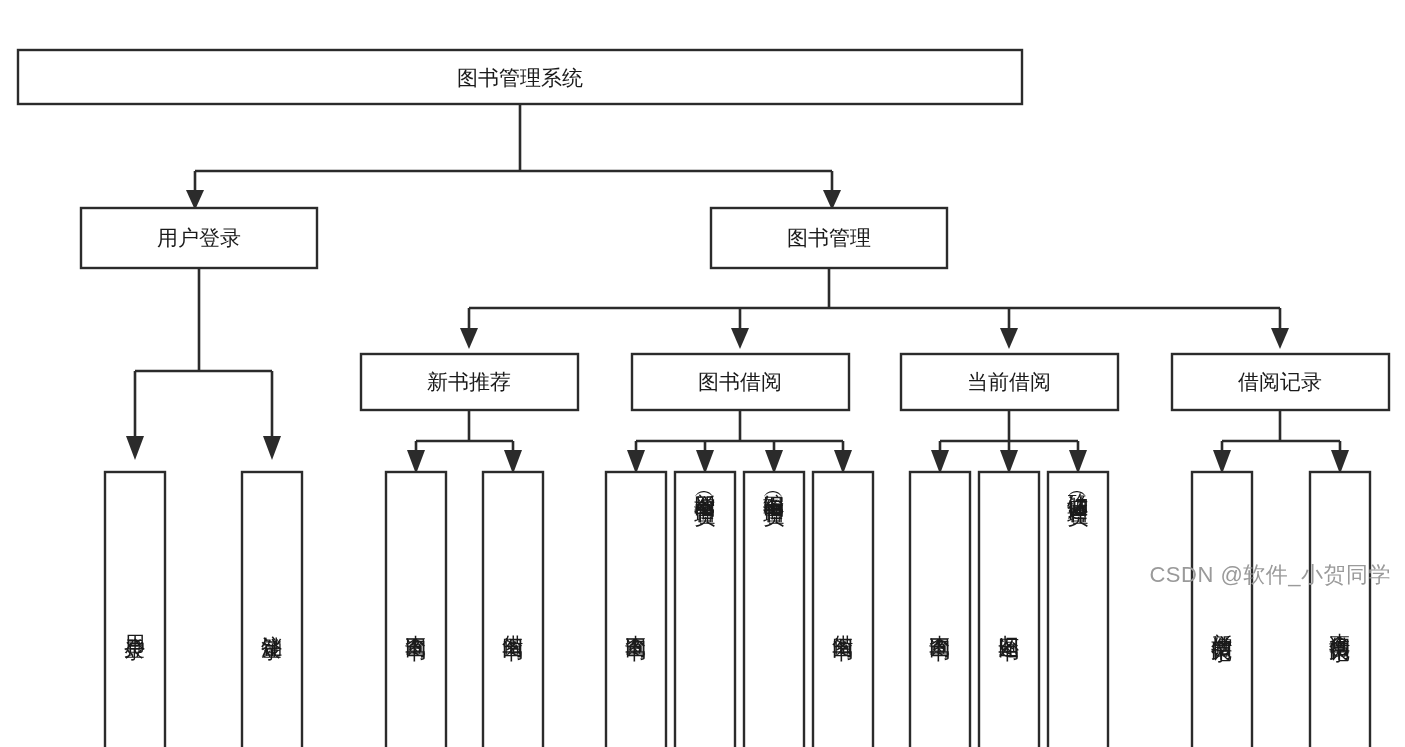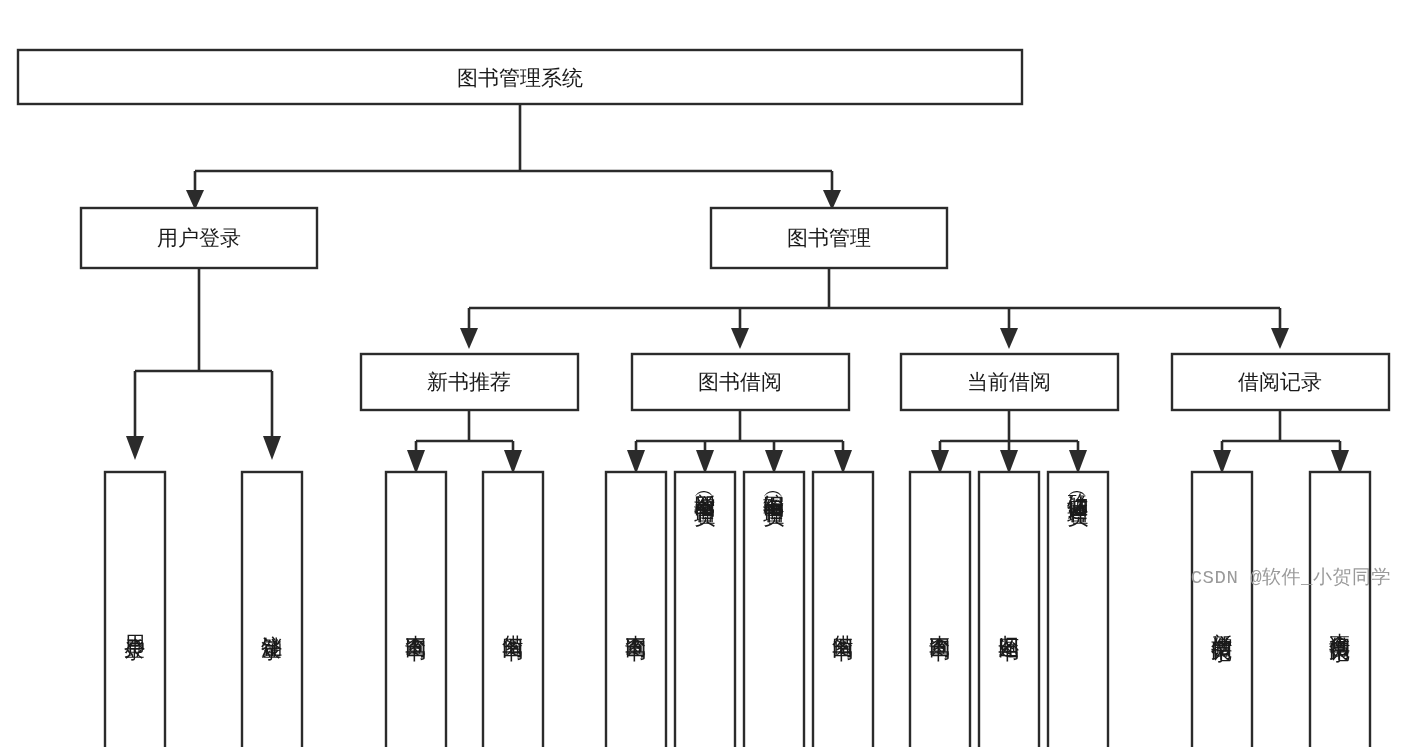--- a/index.html
+++ b/index.html
@@ -63,22 +63,22 @@
     font-size: 21px;
     line-height: 1.12;
     letter-spacing: 2px;
     color: #1a1a1a;
     white-space: nowrap;
   }
   #watermark {
     position: absolute;
     right: 14px;
     bottom: 6px;
-    font-family: Liberation Mono, monospace;
-    font-size: 19px;
+    font-family: Liberation Sans, sans-serif;
+    font-size: 22px;
     color: #9a9a9a;
     letter-spacing: 0.5px;
     white-space: nowrap;
     pointer-events: none;
   }
 </style>
 </head>
 <body>
 
 <div id="diagram-root">

